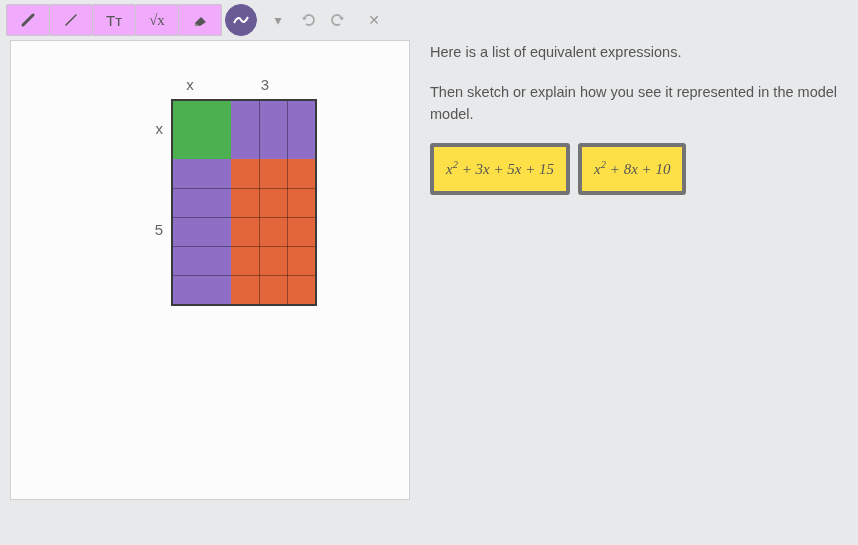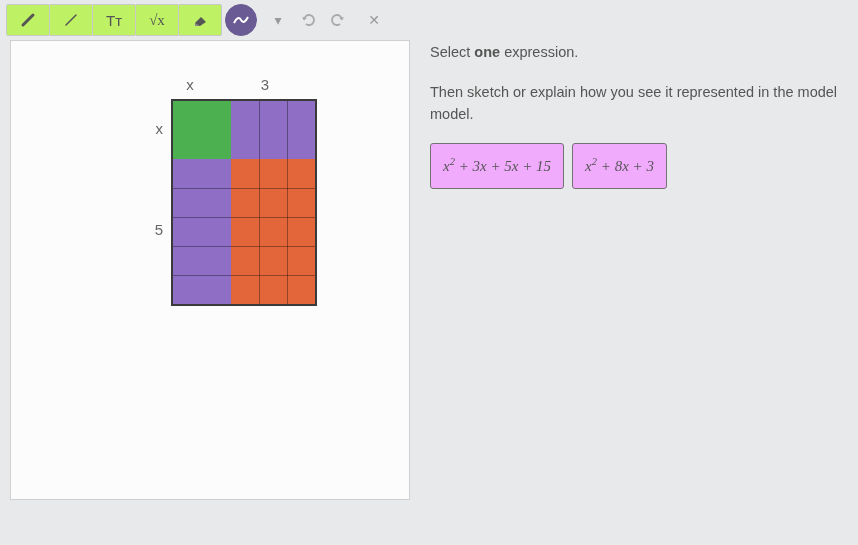--- a/index.html
+++ b/index.html
@@ -1,18 +1,18 @@
 <!DOCTYPE html>
 <html><head>
 <meta charset="utf-8">
 <style>
 *{box-sizing:border-box;margin:0;padding:0}
 body{width:858px;height:545px;background:#e8e9ea;font-family:Arial,Helvetica,sans-serif;color:#4a4a4a;overflow:hidden}
 .toolbar{display:flex;align-items:center;gap:0;padding:4px 6px;height:40px}
-.tool-btn{width:44px;height:32px;background:#bef264;border:1px solid #c8c8c8;display:flex;align-items:center;justify-content:center;font-size:15px;color:#555;cursor:pointer;border-radius:2px;margin-right:-1px}
+.tool-btn{width:44px;height:32px;background:#f0abfc;border:1px solid #c8c8c8;display:flex;align-items:center;justify-content:center;font-size:15px;color:#555;cursor:pointer;border-radius:2px;margin-right:-1px}
 .tool-btn.active{background:#6b5b95;border-color:#6b5b95;color:#fff;border-radius:50%;width:32px;height:32px;margin-left:4px;margin-right:6px}
 .tool-small{width:26px;height:26px;display:flex;align-items:center;justify-content:center;color:#999;font-size:14px;cursor:pointer;margin:0 2px}
 .main{display:flex;padding:0 10px 10px 10px;gap:20px;height:calc(100% - 40px)}
 .canvas{width:400px;height:460px;background:#fcfcfc;border:1px solid #d0d0d0;position:relative;flex-shrink:0}
 .grid-wrap{position:absolute;left:130px;top:35px}
 .col-labels{display:flex;margin-left:20px;margin-bottom:6px;color:#666;font-size:15px}
 .col-lbl-x{width:58px;text-align:center}
 .col-lbl-3{width:84px;text-align:center;margin-left:4px}
 .area-model{border:2px solid #3a3a3a;display:inline-block}
 .rtop{display:flex;height:58px}
@@ -27,21 +27,21 @@
 .g5 .h1{position:absolute;left:0;right:0;top:20%;border-top:1px solid rgba(0,0,0,.35)}
 .g5 .h2{position:absolute;left:0;right:0;top:40%;border-top:1px solid rgba(0,0,0,.35)}
 .g5 .h3{position:absolute;left:0;right:0;top:60%;border-top:1px solid rgba(0,0,0,.35)}
 .g5 .h4{position:absolute;left:0;right:0;top:80%;border-top:1px solid rgba(0,0,0,.35)}
 .side-lbl{display:flex;flex-direction:column}
 .side-lbl .x{height:58px;display:flex;align-items:center;justify-content:flex-end;padding-right:8px;font-size:15px;color:#666;width:30px}
 .side-lbl .five{height:145px;display:flex;align-items:center;justify-content:flex-end;padding-right:8px;font-size:15px;color:#666;width:30px}
 .right{flex:1;padding-top:2px;font-size:14.5px;color:#555;line-height:1.5}
 .right p{margin-bottom:18px}
 .exp-row{display:flex;gap:8px;flex-wrap:wrap}
-.exp{border:1px solid #737373;background:#f0abfc;border-radius:3px;padding:10px 12px;font-size:15px;font-family:'Times New Roman',serif;font-style:italic;color:#555;cursor:pointer;white-space:nowrap}
+.exp{border:4px solid #737373;background:#fde047;border-radius:3px;padding:10px 12px;font-size:15px;font-family:'Times New Roman',serif;font-style:italic;color:#555;cursor:pointer;white-space:nowrap}
 .exp sup{font-size:.7em}
 strong{font-weight:bold}
 </style>
 </head>
 <body>
 
 <div class="toolbar">
   <div class="tool-btn">
     <svg width="16" height="16">
         <line x1="3" y1="13" x2="13" y2="3" stroke="#555" stroke-width="3" stroke-linecap="round"></line>
@@ -116,26 +116,24 @@
                 <div class="h3"></div>
                 <div class="h4"></div>
             </div>
           </div>
         </div>
       </div>
     </div>
   </div>
 
   <div class="right">
-    <p>
-      <span>Select </span><strong>one</strong><span> expression.</span>
-    </p>
+    <p>Here is a list of equivalent expressions.</p>
     <p>Then sketch or explain how you see it represented in the model model.</p>
     <div class="exp-row">
       <div class="exp">
         <span>x</span><sup>2</sup><span> + 3x + 5x + 15</span>
       </div>
       <div class="exp">
-        <span>x</span><sup>2</sup><span> + 8x + 3</span>
+        <span>x</span><sup>2</sup><span> + 8x + 10</span>
       </div>
     </div>
   </div>
 </div>
 
 </body></html>

